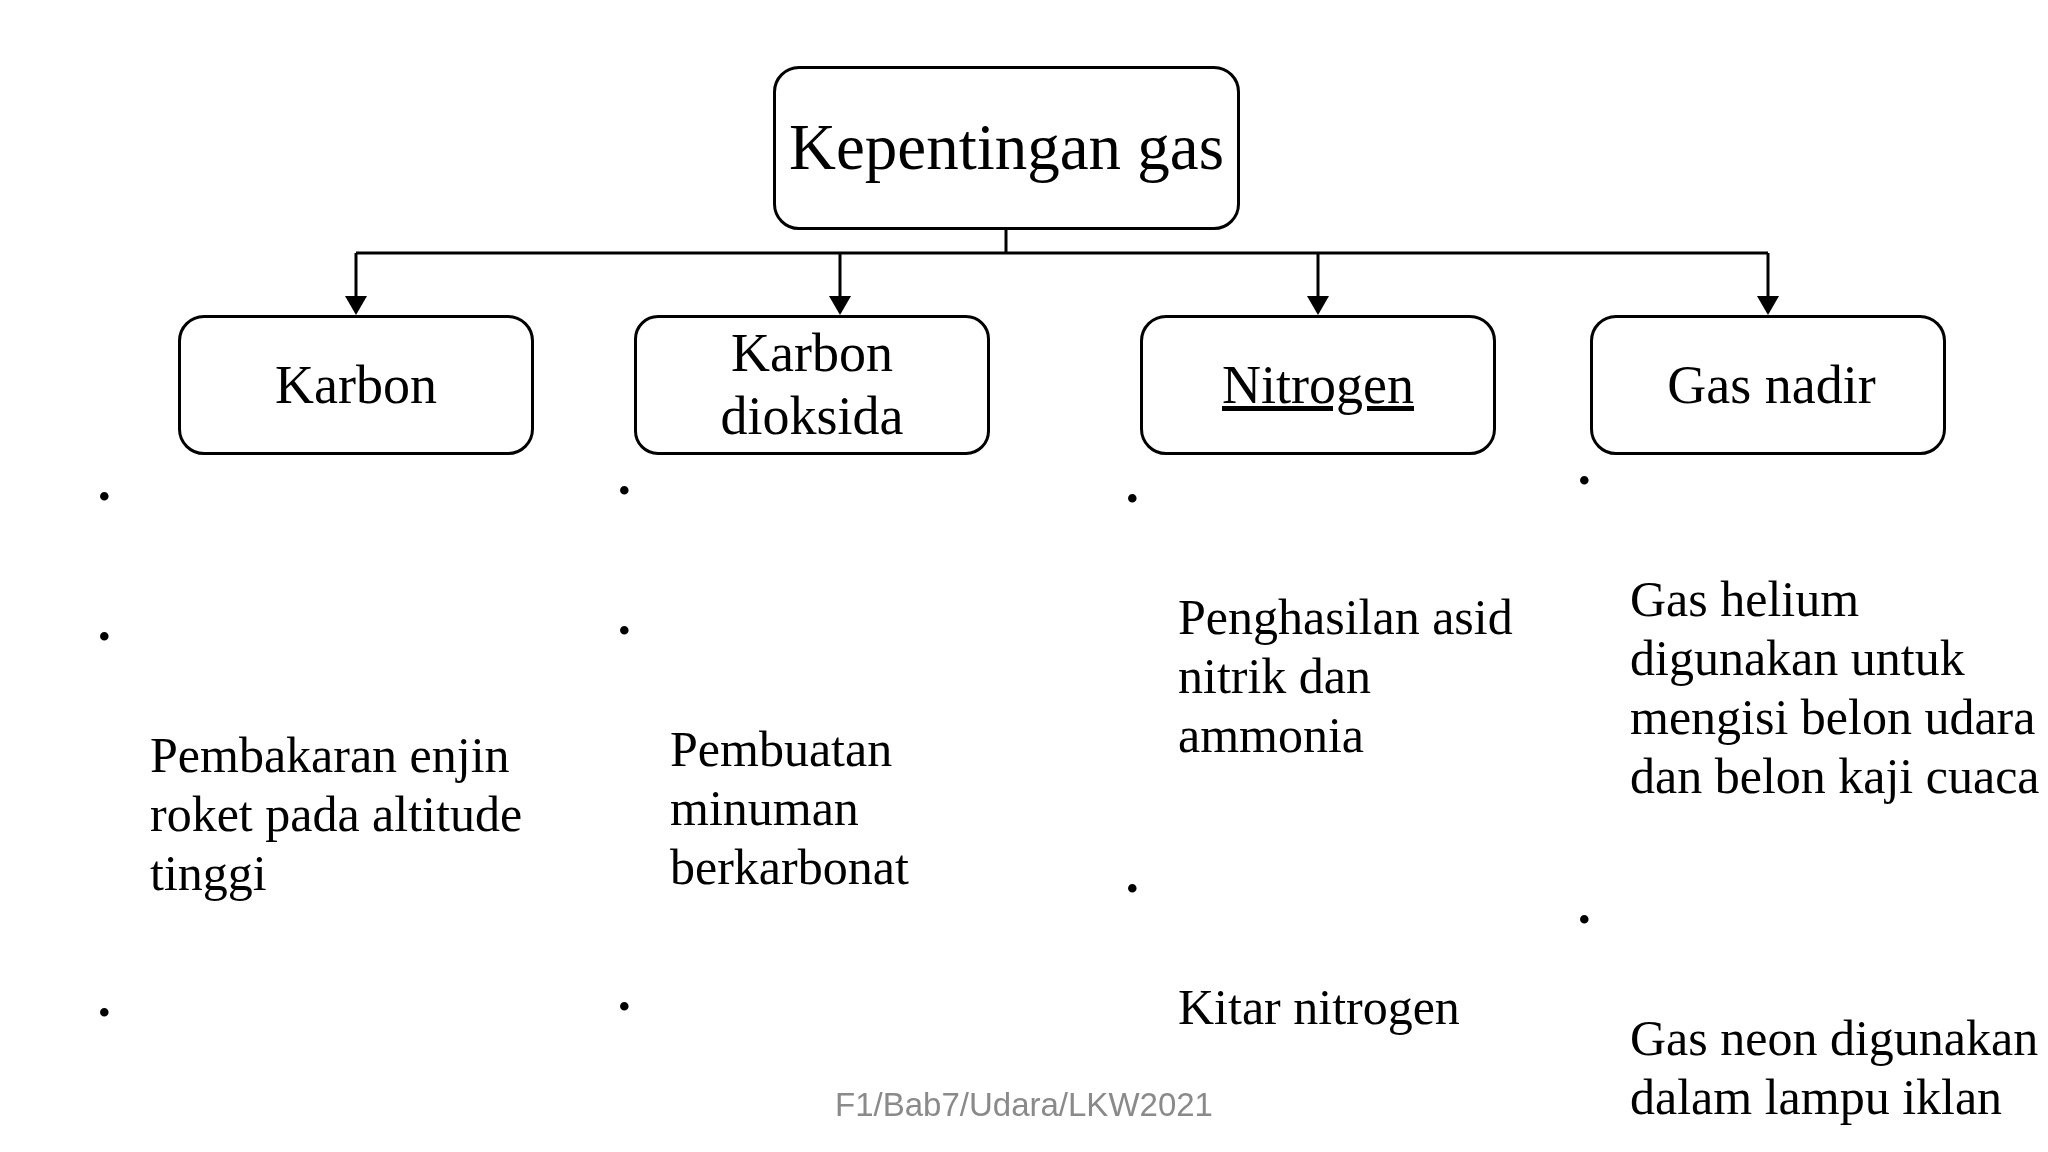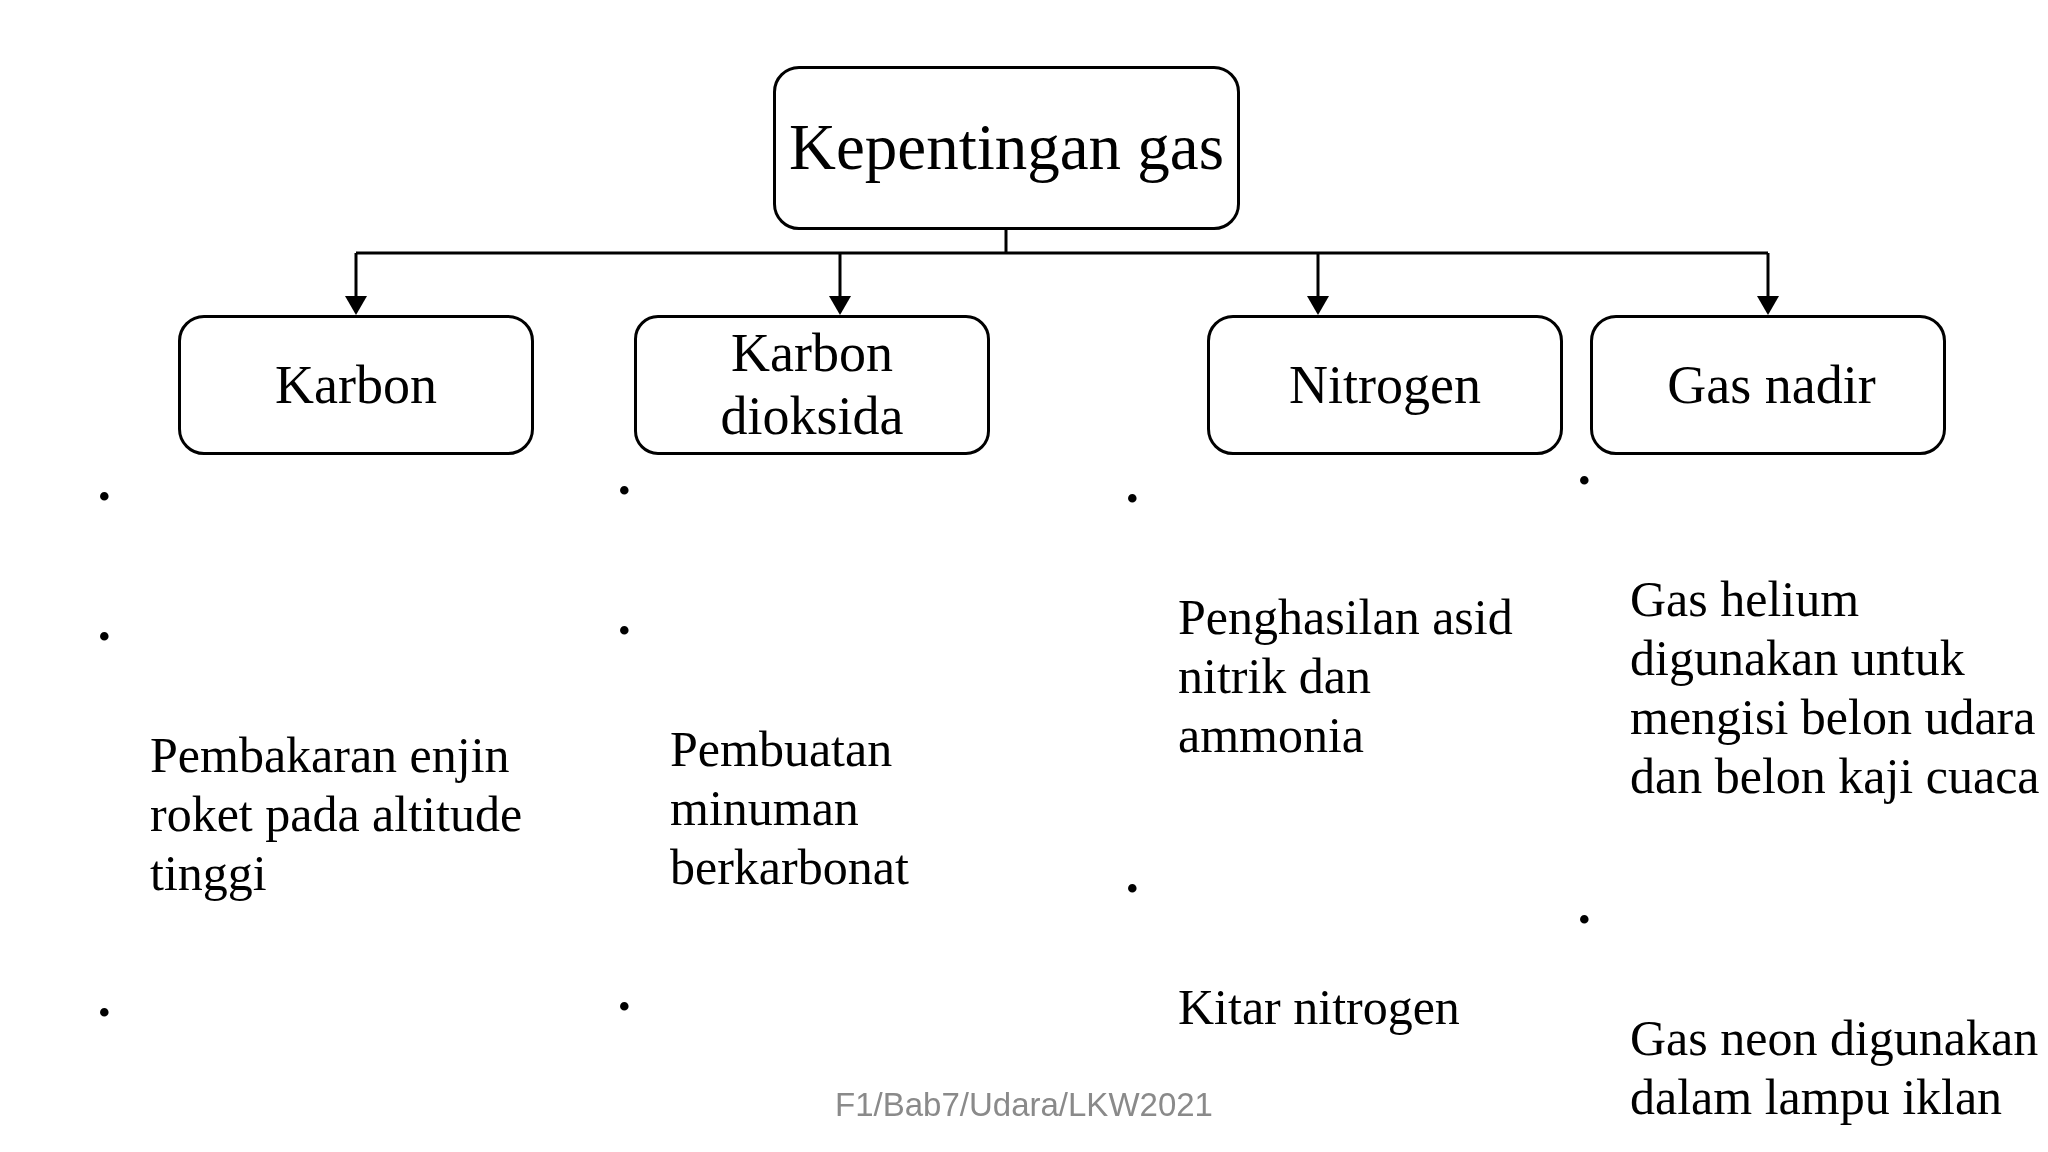--- a/index.html
+++ b/index.html
@@ -47,21 +47,21 @@
     width: 467px; height: 164px;
     font-size: 65px;
   }
   .node.branch {
     top: 315px;
     height: 140px;
     width: 356px;
   }
   .node.branch.b0 { left: 178px; }
   .node.branch.b1 { left: 634px; border-radius: 24px; }
-  .node.branch.b2 { left: 1207px; }
+  .node.branch.b2 { left: 1140px; text-decoration: underline; }
   .node.branch.b3 { left: 1590px; padding-left: 7px; }
 
   .col {
     position: absolute;
   }
   .col.c0 { left: 92px;  top: 468px; width: 500px; }
   .col.c1 { left: 612px; top: 462px; width: 480px; }
   .col.c2 { left: 1120px; top: 470px; width: 440px; }
   .col.c3 { left: 1572px; top: 452px; width: 480px; }
 

